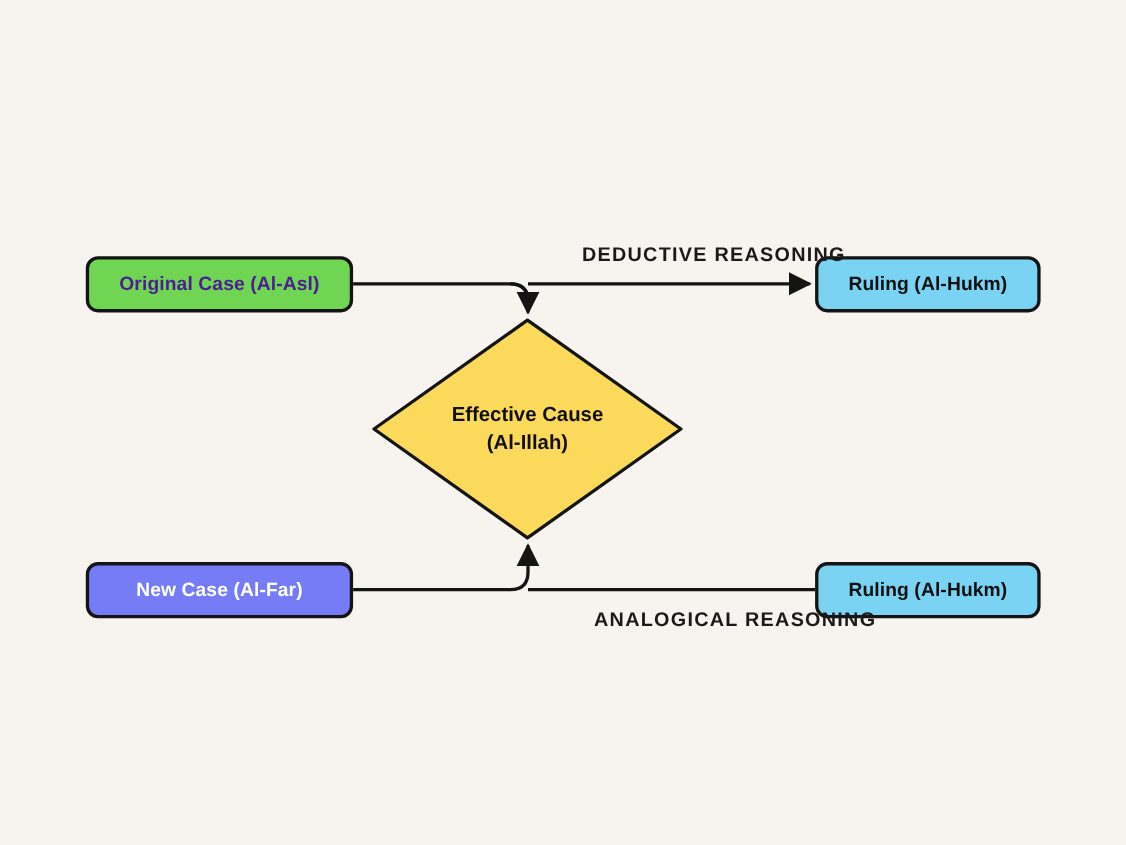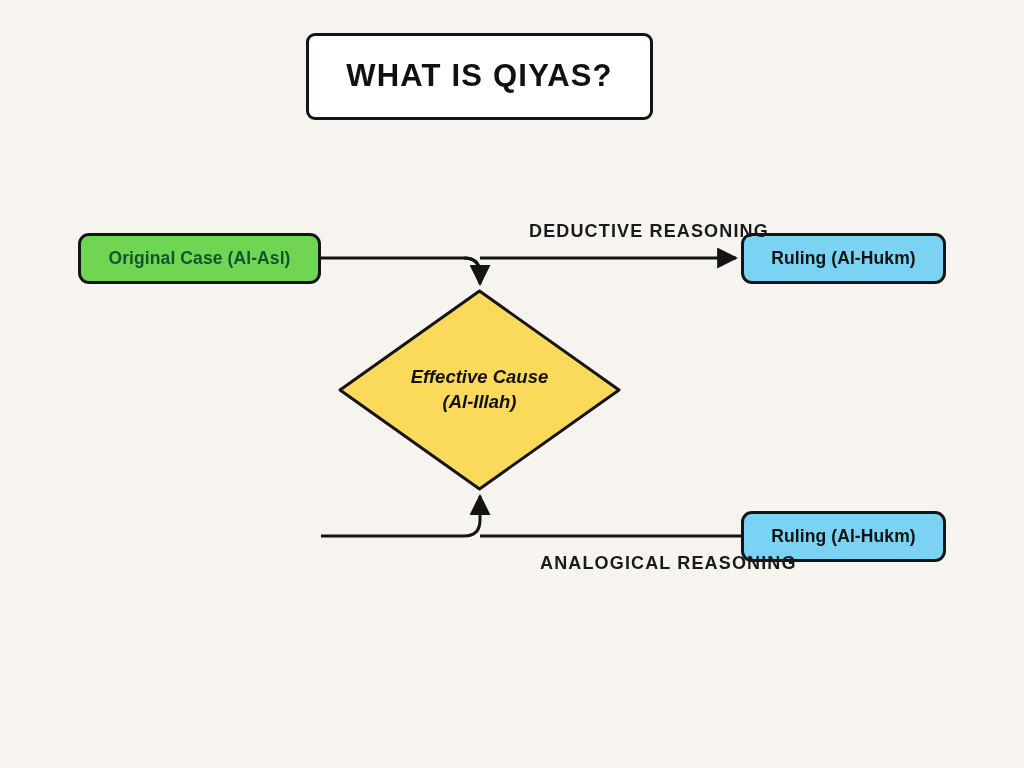--- a/index.html
+++ b/index.html
@@ -69,21 +69,21 @@
     line-height: 1.15;
   }
 
   #node-original-case {
     left: 78px;
     top: 233px;
     width: 243px;
     height: 51px;
     background: #6fd553;
   }
-  #node-original-case .node-label { color: #14532d; }
+  #node-original-case .node-label { color: #4c1d95; }
 
   #node-new-case {
     left: 78px;
     top: 511px;
     width: 243px;
     height: 51px;
     background: #767cf5;
   }
   #node-new-case .node-label { color: #ffffff; }
 
@@ -123,21 +123,20 @@
     display: flex;
     align-items: center;
     justify-content: center;
     text-align: center;
     font-size: 18.5px;
     font-weight: bold;
     color: #111111;
     line-height: 1.35;
     white-space: pre-line;
     pointer-events: none;
-    font-style: italic;
   }
 
   
   .edge-label {
     position: absolute;
     font-size: 18px;
     font-weight: bold;
     letter-spacing: 1.15px;
     color: #1a1a1a;
     white-space: nowrap;
@@ -164,28 +163,28 @@
     </defs>
 
     <path d="M 321 258 L 464 258 Q 480 258 480 274 L 480 284" fill="none" stroke="#141414" stroke-width="3" marker-end="url(#arrow-head)"></path>
     <path d="M 480 258 Q 480 258 496 258 L 736 258" fill="none" stroke="#141414" stroke-width="3" marker-end="url(#arrow-head)"></path>
     <path d="M 464 258 Q 480 258 480 274" fill="none" stroke="#141414" stroke-width="3"></path>
 
     <path d="M 321 536 L 464 536 Q 480 536 480 520 L 480 496" fill="none" stroke="#141414" stroke-width="3" marker-end="url(#arrow-head)"></path>
     <path d="M 480 536 Q 480 536 496 536 L 741 536" fill="none" stroke="#141414" stroke-width="3"></path>
   </svg>
 
-  <div id="title-card">
-    <div class="title-text">WHAT IS QIYAS?</div>
-  </div>
 
   <div class="node" id="node-original-case">
     <span class="node-label">Original Case (Al-Asl)</span>
   </div>
 
+  <div class="node" id="node-new-case">
+    <span class="node-label">New Case (Al-Far)</span>
+  </div>
 
   <div class="node" id="node-ruling-top">
     <span class="node-label">Ruling (Al-Hukm)</span>
   </div>
 
   <div class="node" id="node-ruling-bottom">
     <span class="node-label">Ruling (Al-Hukm)</span>
   </div>
 
   <div id="node-effective-cause">

